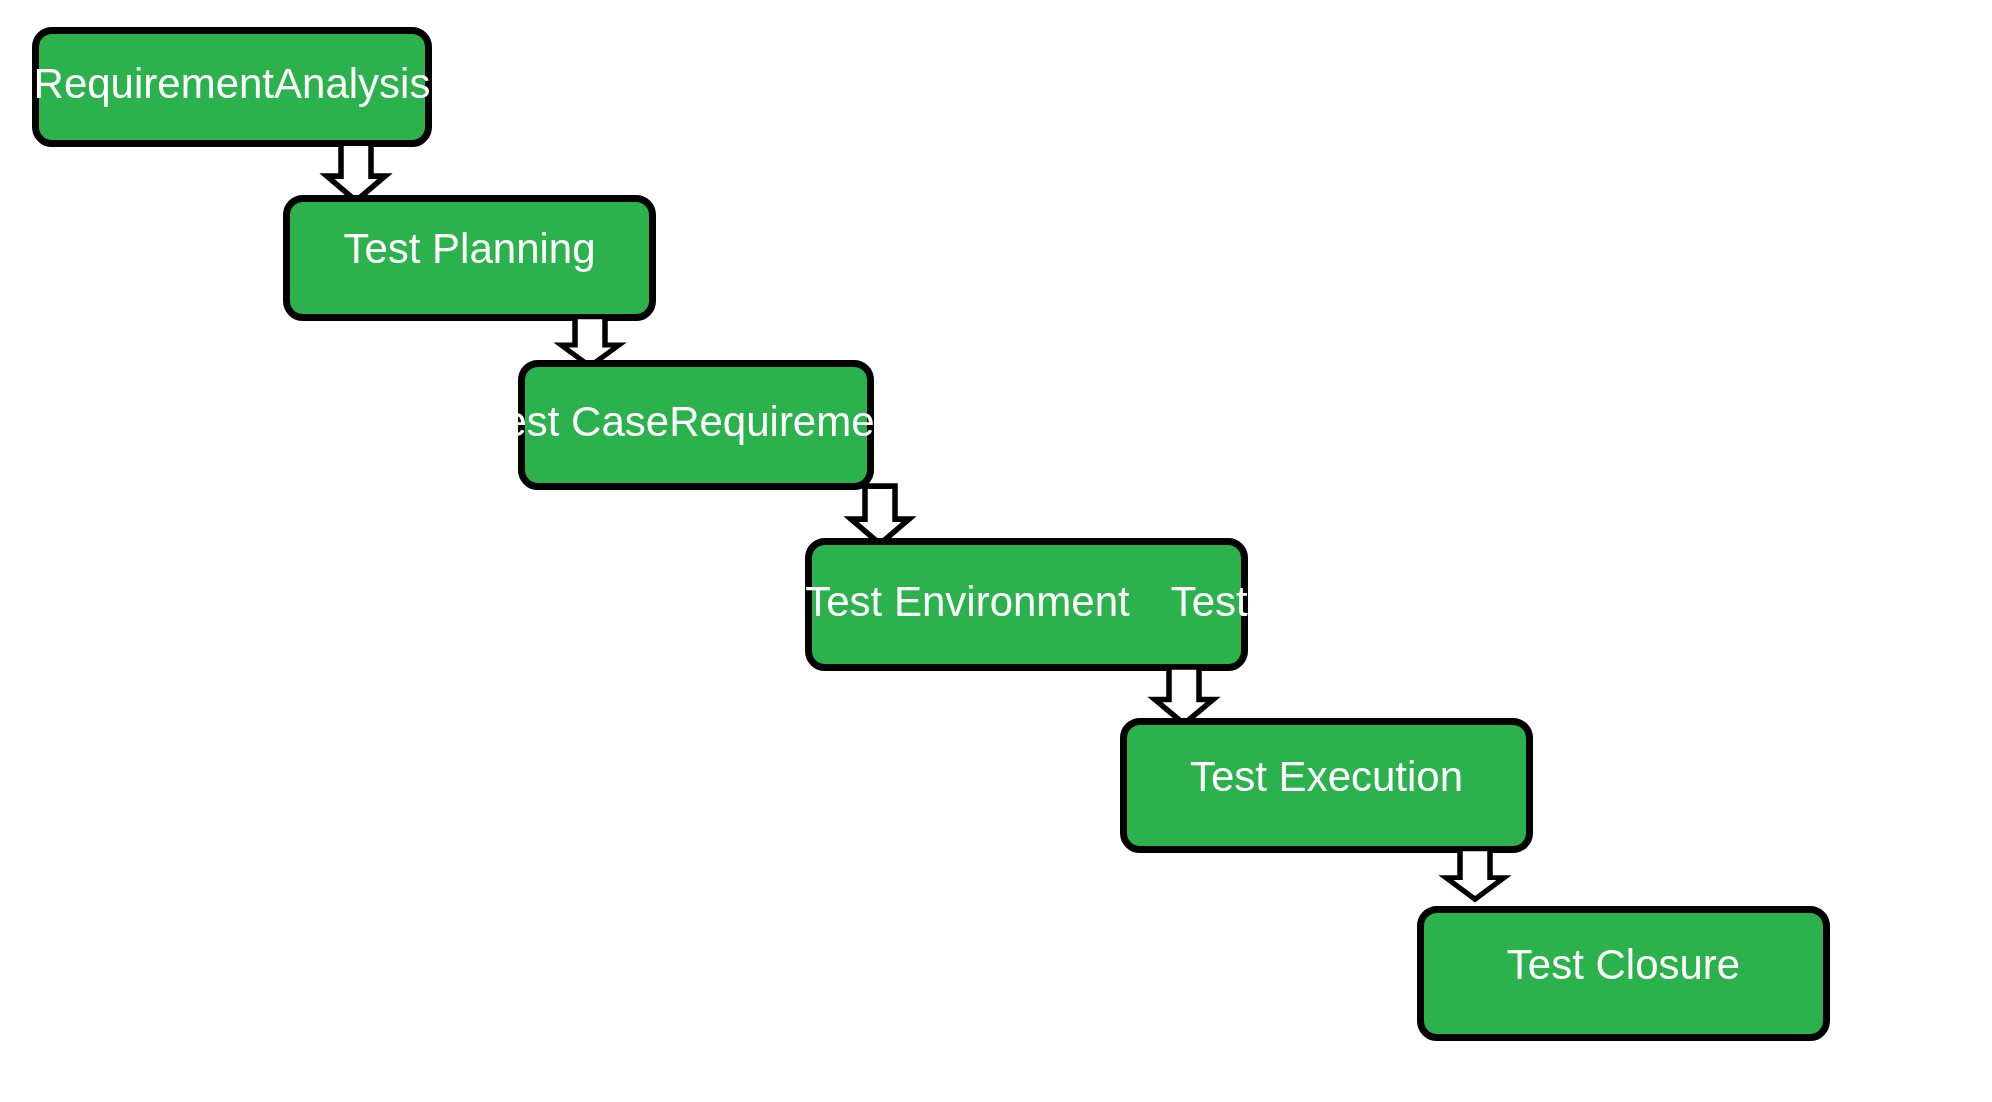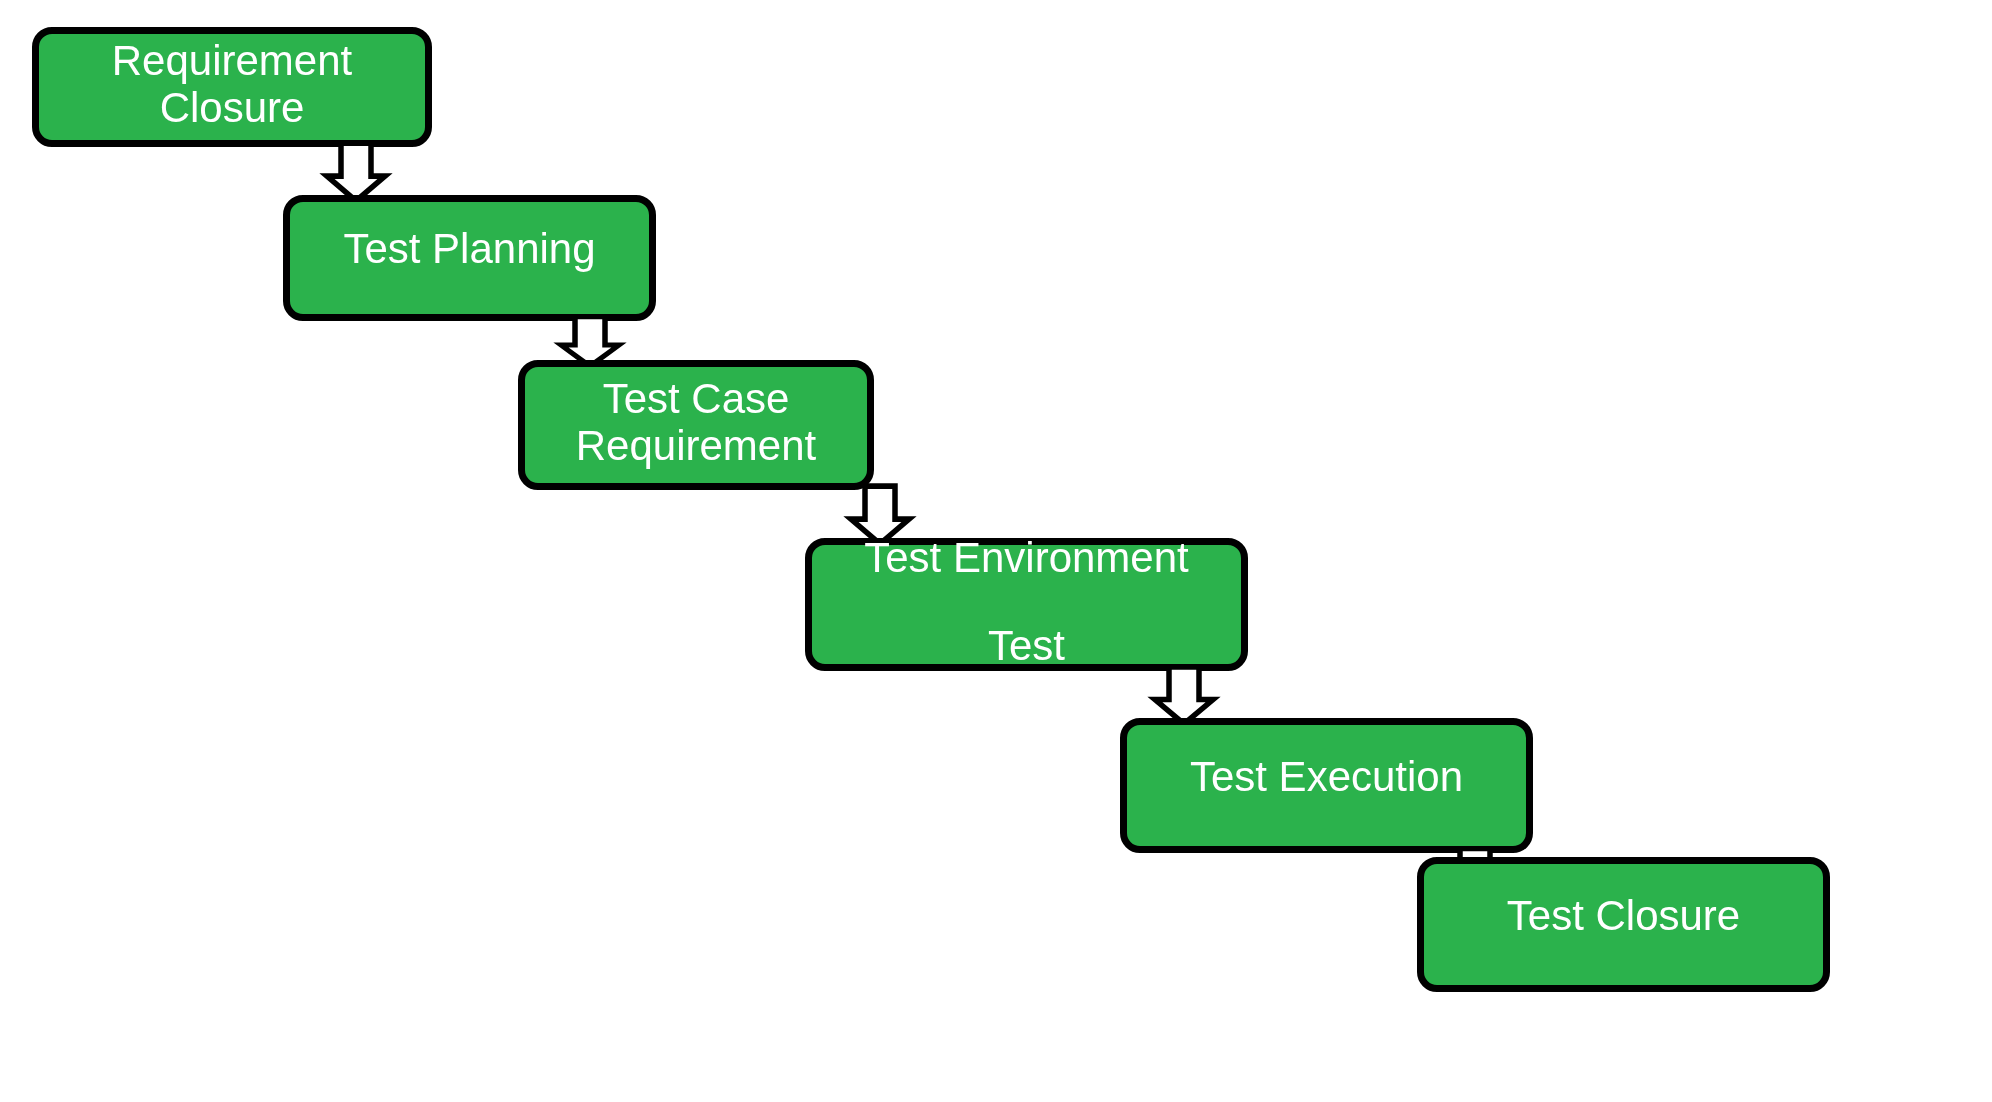--- a/index.html
+++ b/index.html
@@ -18,21 +18,21 @@
   .node {
     position: absolute;
     box-sizing: border-box;
     background: #2bb24c;
     border: 7px solid #000000;
     border-radius: 20px;
     color: #ffffff;
     font-size: 42px;
     line-height: 1.12;
     display: flex;
-    flex-direction: column;
+    flex-direction: row;
     align-items: center;
     justify-content: center;
     text-align: center;
     padding-bottom: 6px;
   }
   .node.one-line { padding-bottom: 18px; text-align: right; }
   .node .line { display: block; white-space: nowrap; }
   .arrow {
     position: absolute;
     overflow: visible;
@@ -41,36 +41,36 @@
     stroke: #000000;
     stroke-width: 5.5;
     stroke-linejoin: miter;
   }
   
   .n1 { left: 32px;   top: 27px;  width: 400px; height: 120px; }
   .n2 { left: 283px;  top: 195px; width: 373px; height: 126px; }
   .n3 { left: 518px;  top: 360px; width: 356px; height: 130px; }
   .n4 { left: 805px;  top: 538px; width: 443px; height: 133px; gap: 41px; }
   .n5 { left: 1120px; top: 718px; width: 413px; height: 135px; }
-  .n6 { left: 1417px; top: 857px; width: 413px; height: 135px; }
+  .n6 { left: 1417px; top: 906px; width: 413px; height: 135px; }
   
   .a1 { left: 320px;  top: 141px; width: 72px; height: 62px; }
   .a2 { left: 554px;  top: 315px; width: 72px; height: 53px; }
   .a3 { left: 844px;  top: 484px; width: 72px; height: 62px; }
   .a4 { left: 1148px; top: 665px; width: 72px; height: 61px; }
   .a5 { left: 1439px; top: 847px; width: 72px; height: 54px; }
 </style>
 </head>
 <body>
 
 <div class="canvas">
 
   <div class="node n1">
     <span class="line">Requirement</span>
-    <span class="line">Closure</span>
+    <span class="line">Analysis</span>
   </div>
 
   <svg class="arrow a1" viewBox="0 0 72 60" preserveAspectRatio="none">
     <polygon points="21,2 51,2 51,34 65,34 36,58 7,34 21,34" fill="#ffffff"></polygon>
   </svg>
 
   <div class="node n2 one-line">
     <span class="line">Test Planning</span>
   </div>
 

